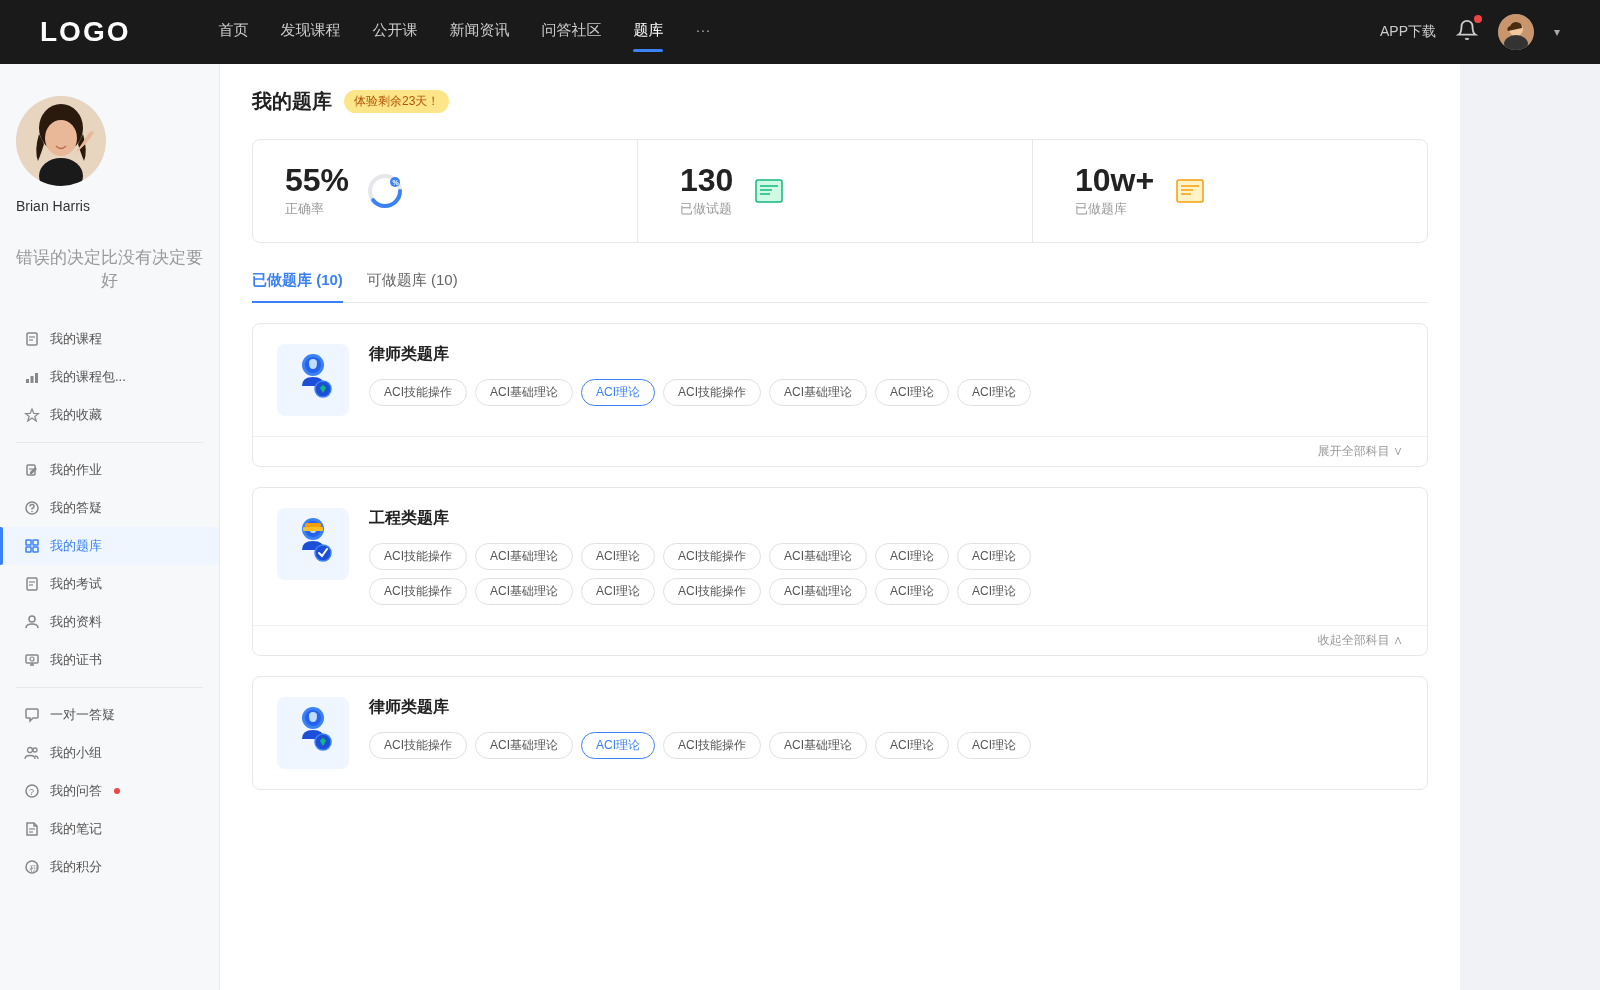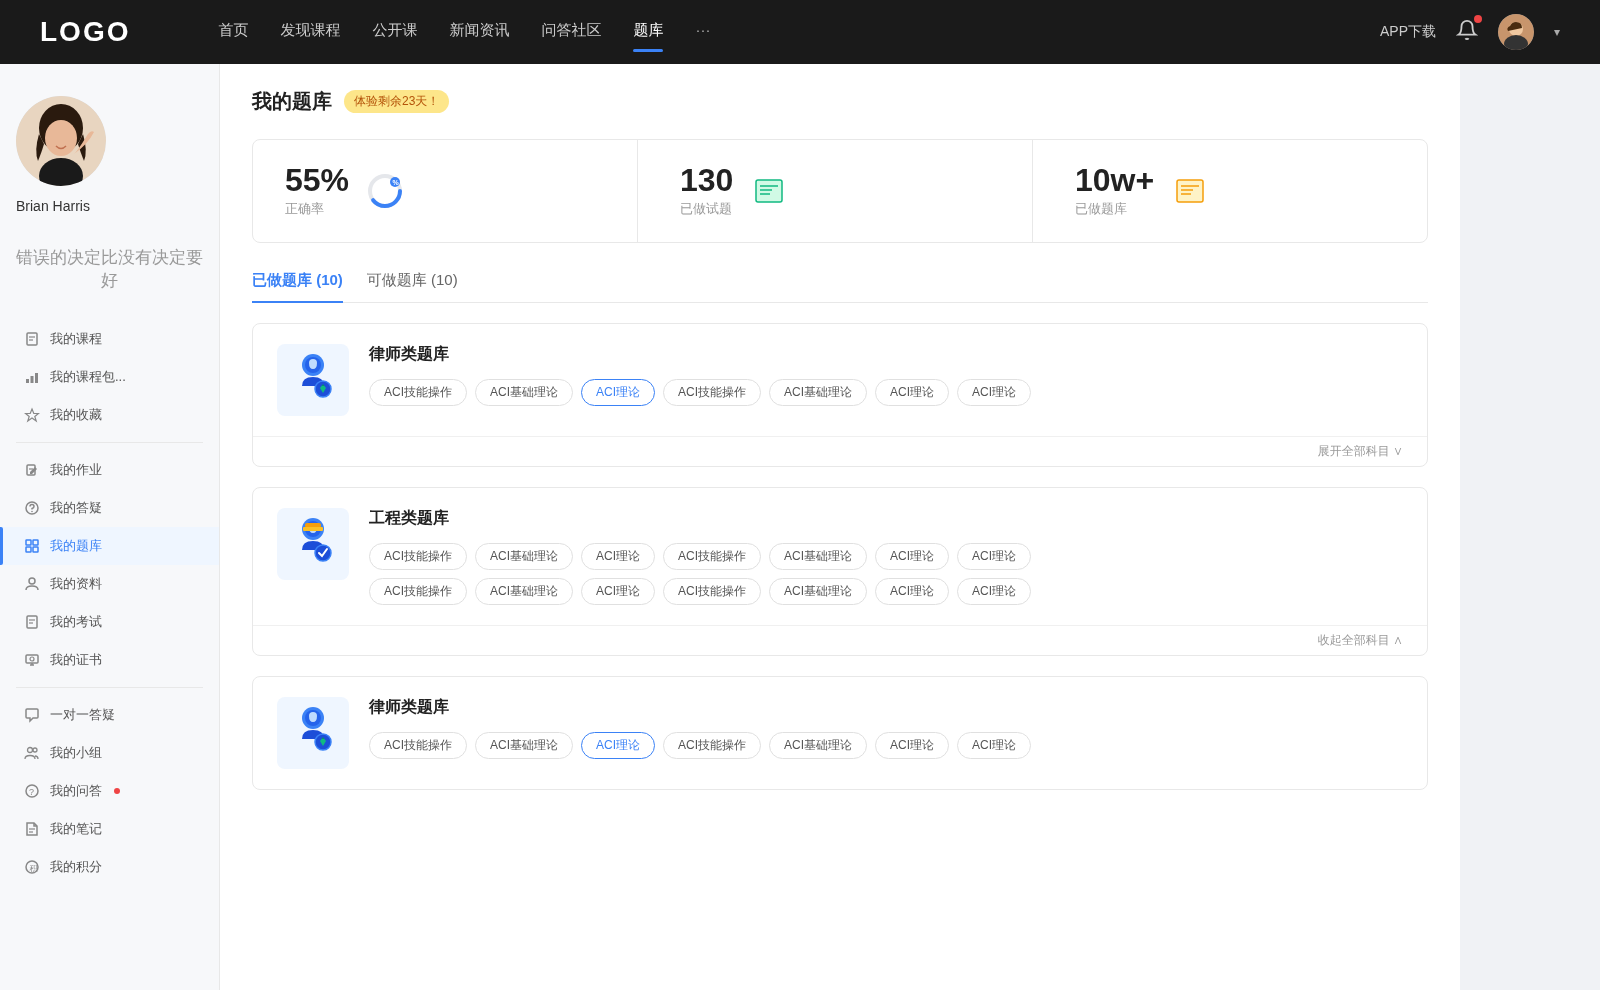--- a/index.html
+++ b/index.html
@@ -474,36 +474,36 @@
               <rect x="2" y="9" width="5" height="5" rx="0.5" stroke="#3b82f6" stroke-width="1.5"></rect>
               <rect x="9" y="9" width="5" height="5" rx="0.5" stroke="#3b82f6" stroke-width="1.5"></rect>
             </svg>
         </span>
         <span>我的题库</span>
       </div>
 
       <div class="sidebar-item">
         <span class="sidebar-item-icon">
           <svg width="16" height="16" viewBox="0 0 16 16" fill="none">
-              <circle cx="8" cy="5" r="3" stroke="currentColor" stroke-width="1.5"></circle>
-              <path d="M2 14 Q2 10 8 10 Q14 10 14 14" stroke="currentColor" stroke-width="1.5" fill="none"></path>
-            </svg>
-        </span>
-        <span>我的资料</span>
-      </div>
-
-      <div class="sidebar-item">
-        <span class="sidebar-item-icon">
-          <svg width="16" height="16" viewBox="0 0 16 16" fill="none">
               <rect x="3" y="2" width="10" height="12" rx="1" stroke="currentColor" stroke-width="1.5" fill="none"></rect>
               <line x1="5" y1="6" x2="11" y2="6" stroke="currentColor" stroke-width="1.2"></line>
               <line x1="5" y1="9" x2="9" y2="9" stroke="currentColor" stroke-width="1.2"></line>
             </svg>
         </span>
         <span>我的考试</span>
+      </div>
+
+      <div class="sidebar-item">
+        <span class="sidebar-item-icon">
+          <svg width="16" height="16" viewBox="0 0 16 16" fill="none">
+              <circle cx="8" cy="5" r="3" stroke="currentColor" stroke-width="1.5"></circle>
+              <path d="M2 14 Q2 10 8 10 Q14 10 14 14" stroke="currentColor" stroke-width="1.5" fill="none"></path>
+            </svg>
+        </span>
+        <span>我的资料</span>
       </div>
 
       <div class="sidebar-item">
         <span class="sidebar-item-icon">
           <svg width="16" height="16" viewBox="0 0 16 16" fill="none">
               <rect x="2" y="3" width="12" height="8" rx="1" stroke="currentColor" stroke-width="1.5" fill="none"></rect>
               <circle cx="8" cy="7" r="2" stroke="currentColor" stroke-width="1.2"></circle>
               <line x1="6" y1="13" x2="10" y2="13" stroke="currentColor" stroke-width="1.5"></line>
               <line x1="8" y1="11" x2="8" y2="13" stroke="currentColor" stroke-width="1.5"></line>
             </svg>

